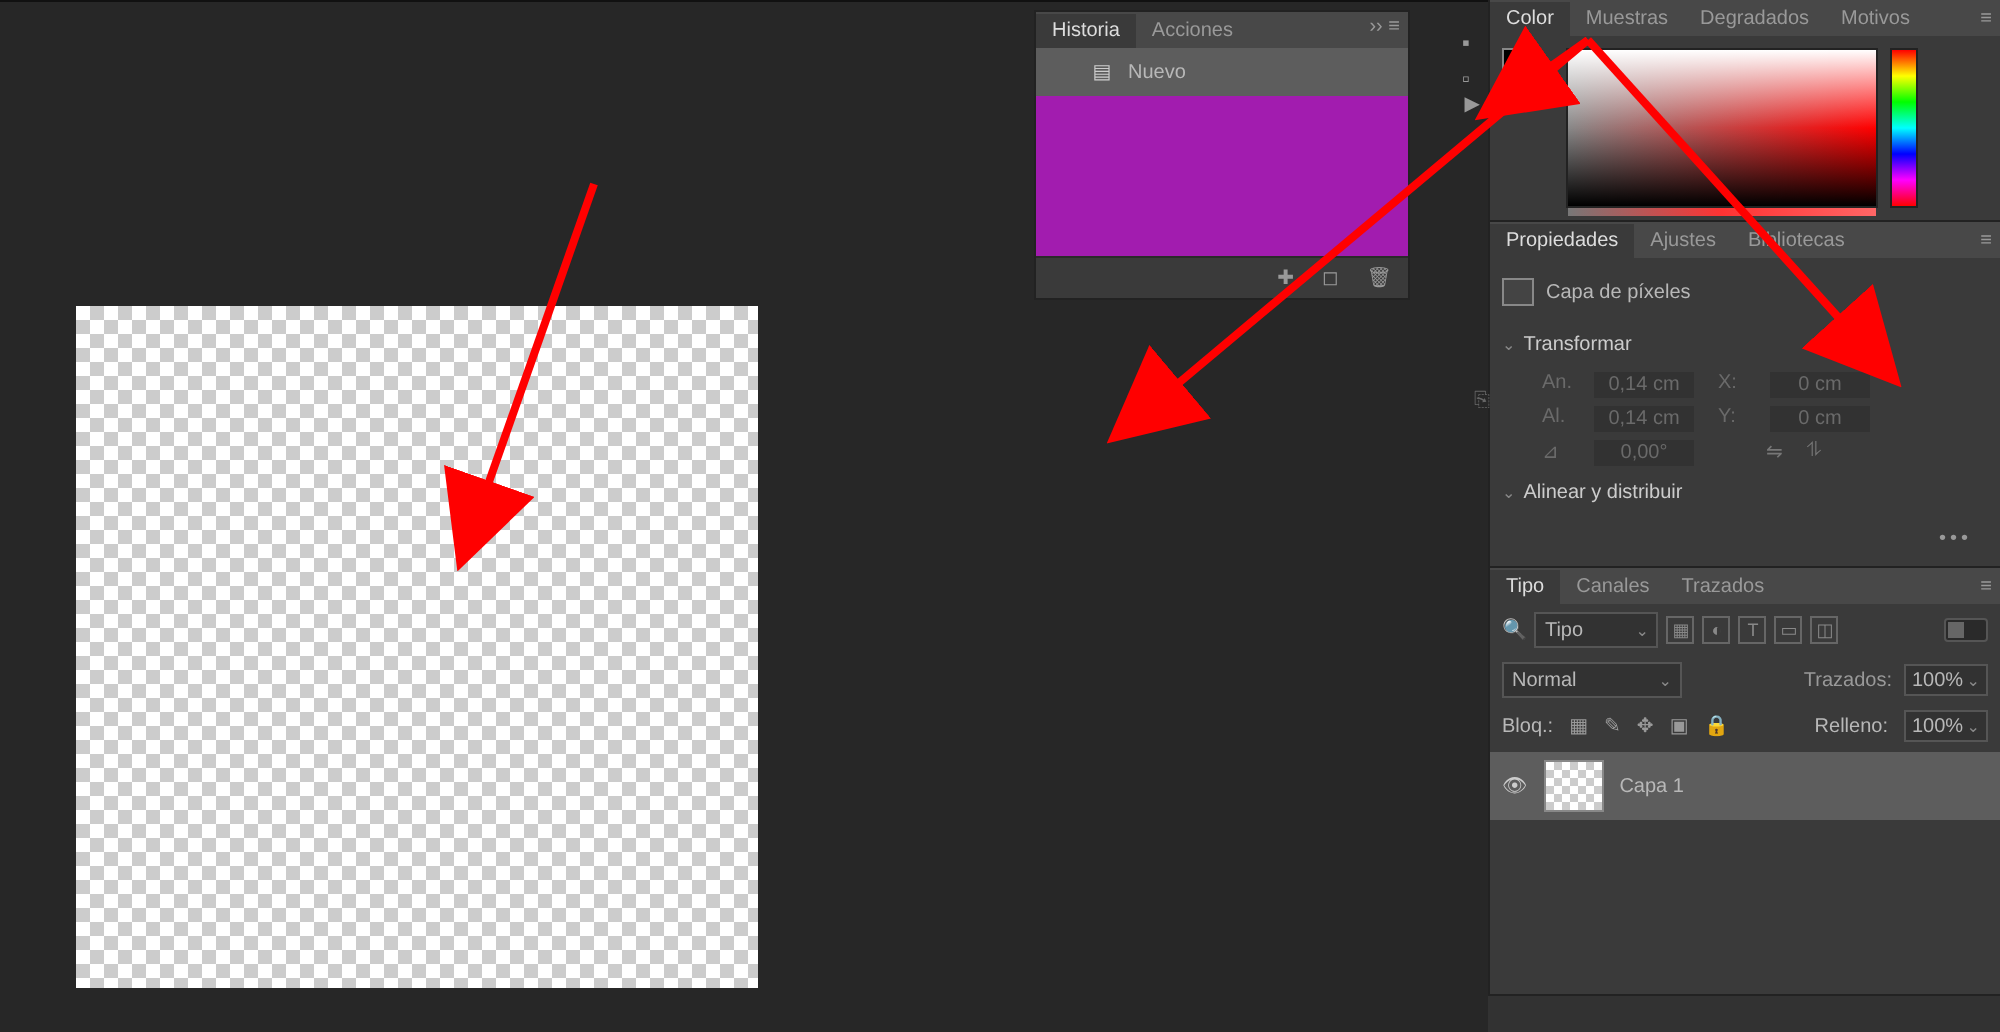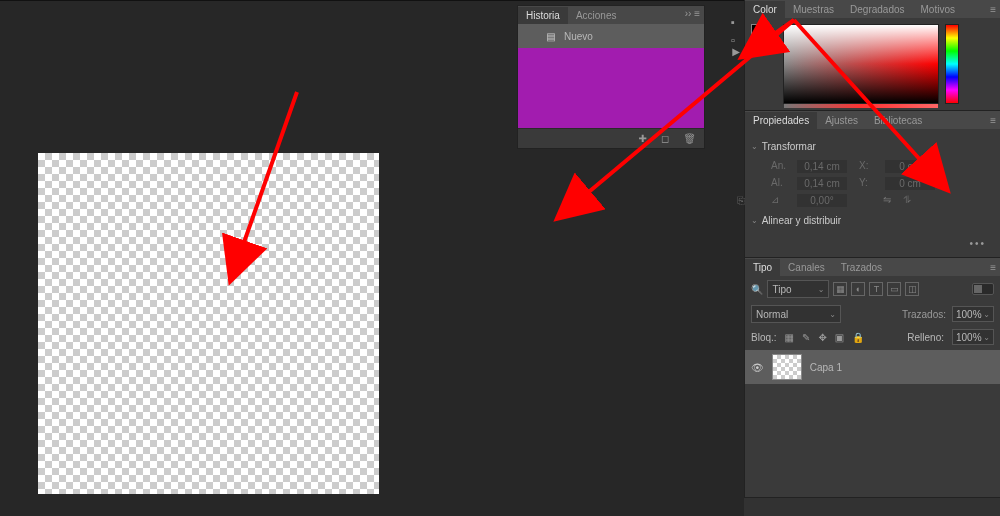--- a/index.html
+++ b/index.html
@@ -146,20 +146,24 @@
   </div>
 
   <div class="panel-group">
     <div class="panel-tabs">
       <div class="tab active">Propiedades</div>
       <div class="tab">Ajustes</div>
       <div class="tab">Bibliotecas</div>
       <span class="menu-dots">≡</span>
     </div>
     <div class="panel-body" style="position:relative">
+      <div class="prop-head">
+        <div class="ic"></div>
+        <span>Capa de píxeles</span>
+      </div>
       <div class="section-title">
         <span class="chev">⌄</span>
         <span>Transformar</span>
       </div>
       <span class="link-ic" style="top:58px;">⎘</span>
       <div class="xf-row">
         <span class="lbl">An.</span>
         <span class="val">0,14 cm</span>
         <span class="lbl">X:</span>
         <span class="val">0 cm</span>

